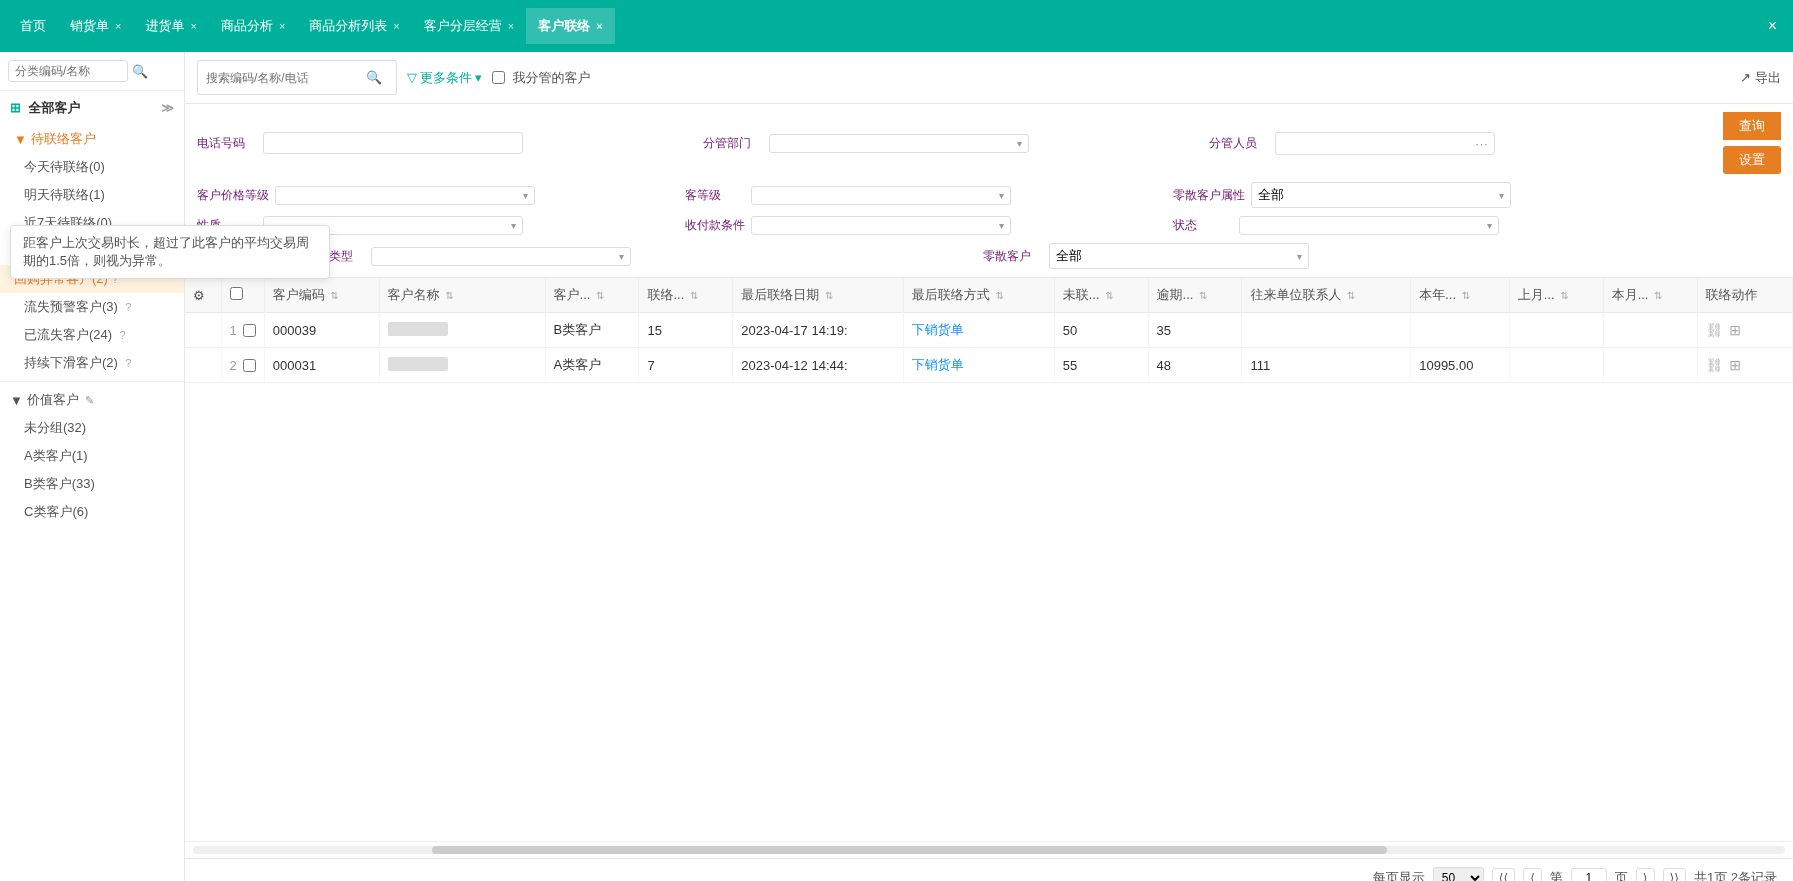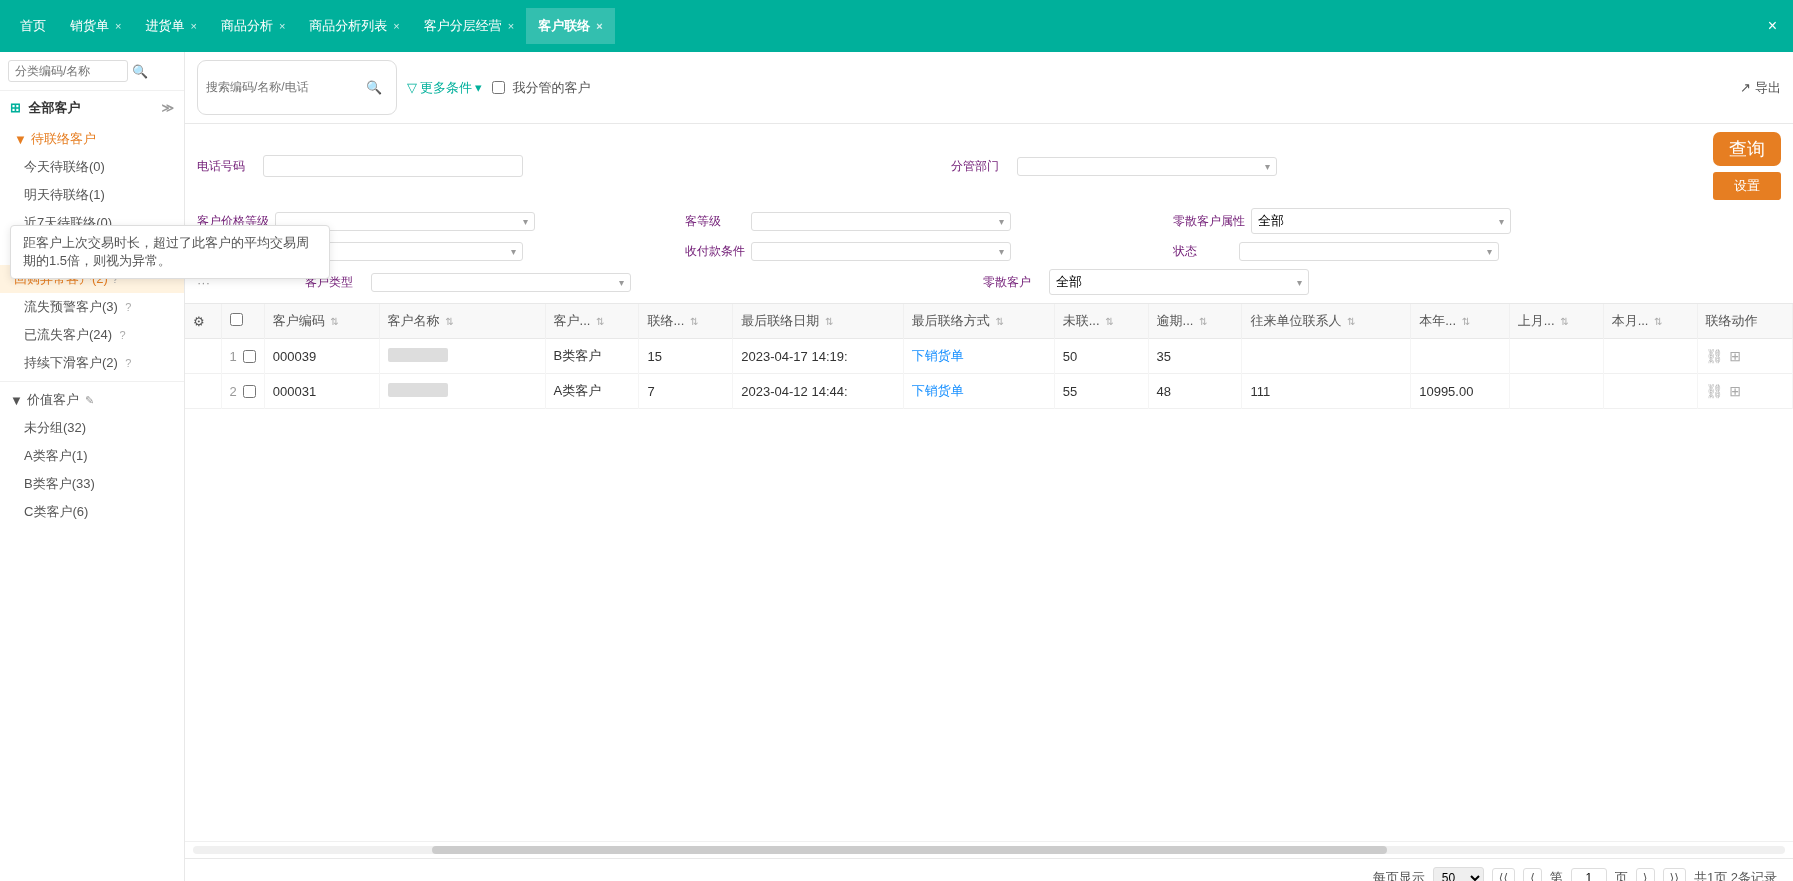--- a/index.html
+++ b/index.html
@@ -135,24 +135,24 @@
       background: white;
       border-bottom: 1px solid #e8e8e8;
       padding: 8px 12px;
       display: flex;
       align-items: center;
       gap: 10px;
       flex-wrap: nowrap;
     }
     .filter-search {
       display: flex;
-      align-items: flex-start;
+      align-items: flex-end;
       border: 1px solid #ddd;
-      border-radius: 9px;
-      padding: 19px 8px;
+      border-radius: 3px;
+      padding: 9px 8px;
       width: 200px;
     }
     .filter-search input {
       border: none;
       outline: none;
       font-size: 12px;
       width: 160px;
     }
     .filter-search-icon { color: #999; font-size: 13px; }
     .filter-more {
@@ -232,23 +232,23 @@
       outline: none;
       min-width: 120px;
       max-width: 220px;
     }
     .filter-dots { color: #999; cursor: pointer; }
 
     .btn-query {
       background: #e67e22;
       color: white;
       border: none;
-      border-radius: 7px;
+      border-radius: 0;
       padding: 5px 16px;
-      font-size: 18px;
+      font-size: 13px;
       cursor: pointer;
       white-space: nowrap;
     }
     .btn-setting {
       background: #e67e22;
       color: white;
       border: none;
       border-radius: 3px;
       padding: 5px 16px;
       font-size: 13px;
@@ -484,20 +484,27 @@
       <div class="filter-row">
         <div class="filter-field">
           <span class="filter-label">电话号码</span>
           <input class="filter-input" type="text" style="flex: 1 1 0%; max-width: 260px;">
         </div>
         <div class="filter-field">
           <span class="filter-label">分管部门</span>
           <div class="filter-select" style="flex:1;max-width:260px;">
             <span></span>
             <span class="arrow-down">▾</span>
+          </div>
+        </div>
+        <div class="filter-field">
+          <span class="filter-label">分管人员</span>
+          <div class="filter-select" style="flex:1;max-width:220px;">
+            <span></span>
+            <span class="filter-dots">···</span>
           </div>
         </div>
         <div class="filter-action-col">
           <button class="btn-query">查询</button>
           <button class="btn-setting">设置</button>
         </div>
       </div>
 
       <div class="filter-row">
         <div class="filter-field">

